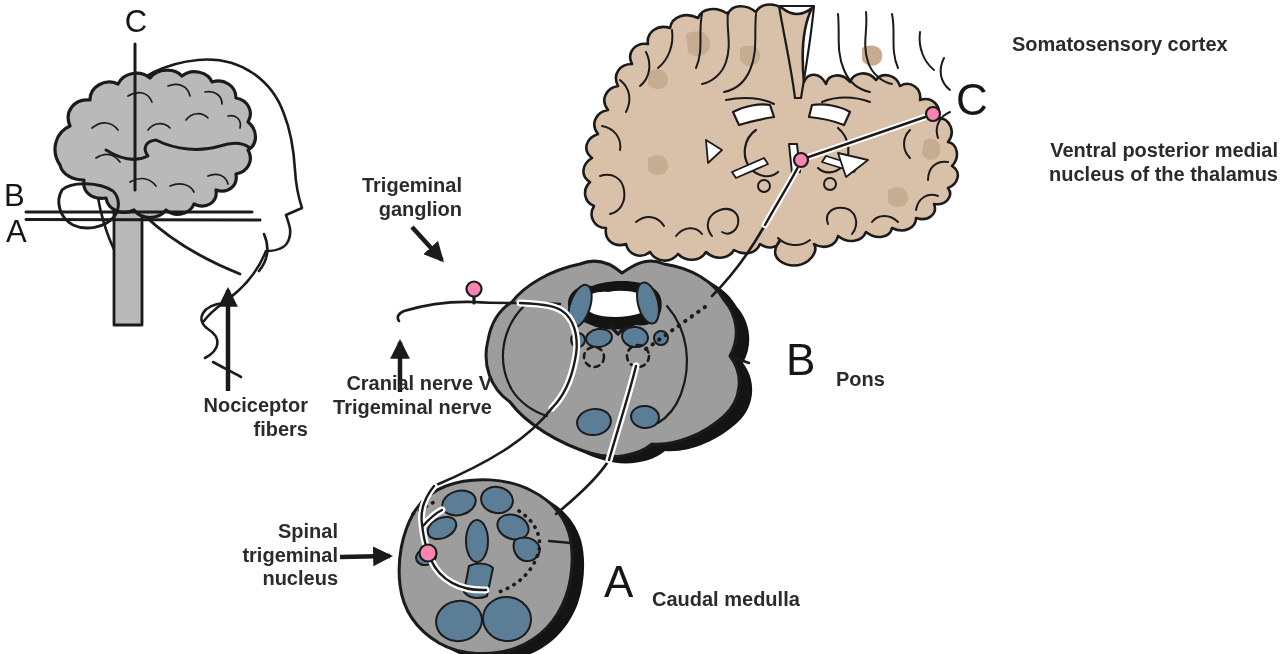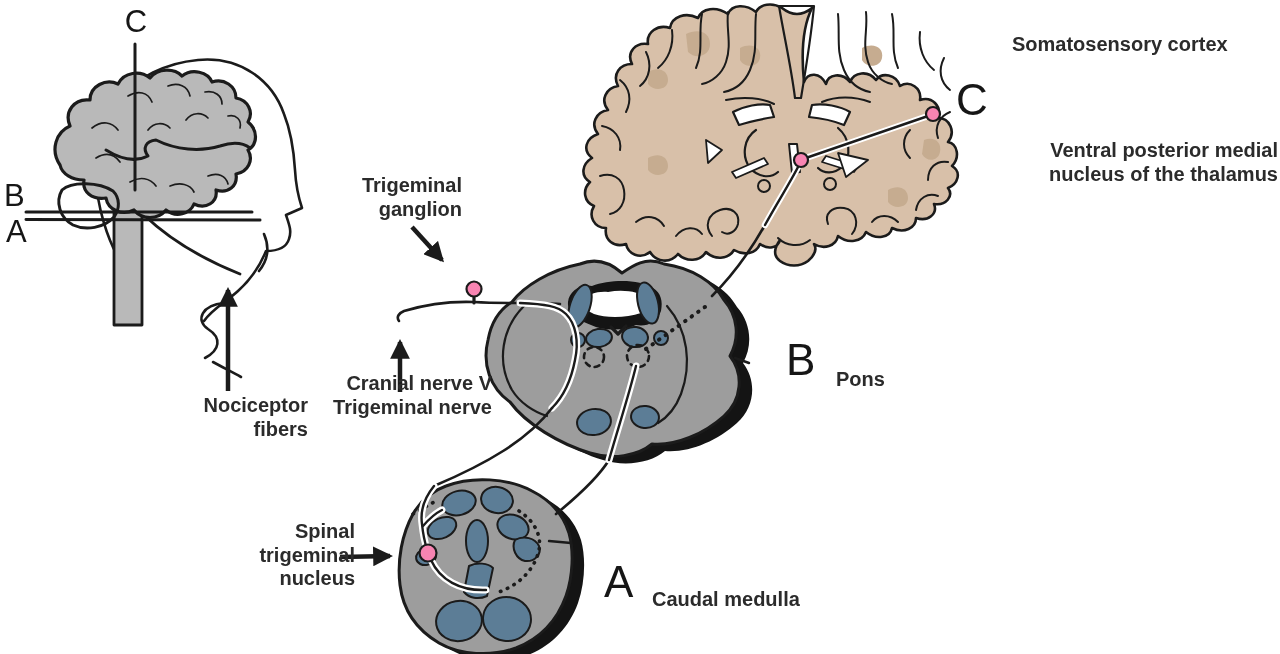--- a/index.html
+++ b/index.html
@@ -250,21 +250,21 @@
 <div class="letter small" style="left:123px;top:6px;width:26px;text-align:center;">C</div>
 <div class="letter small" style="left:4px;top:180px;">B</div>
 <div class="letter small" style="left:6px;top:216px;">A</div>
 
 <div class="lbl center" style="left:148px;top:394px;width:160px;">Nociceptor
 fibers</div>
 <div class="lbl center" style="left:328px;top:174px;width:134px;">Trigeminal
 ganglion</div>
 <div class="lbl center" style="left:308px;top:372px;width:184px;">Cranial nerve V
 Trigeminal nerve</div>
-<div class="lbl center" style="left:239px;top:520px;width:116px;">Spinal
+<div class="lbl center" style="left:222px;top:520px;width:116px;">Spinal
 trigeminal
 nucleus</div>
 
 <div class="letter" style="left:786px;top:338px;">B</div>
 <div class="lbl" style="left:836px;top:358px;margin-top:10px;">Pons</div>
 
 <div class="letter" style="left:604px;top:560px;">A</div>
 <div class="lbl" style="left:652px;top:588px;">Caudal medulla</div>
 
 <div class="letter" style="left:956px;top:78px;">C</div>

